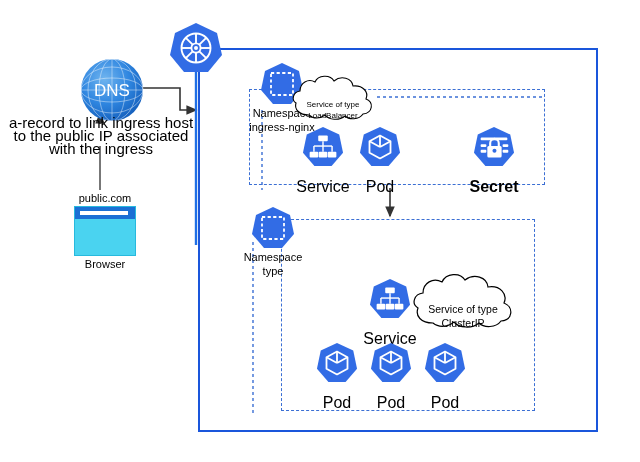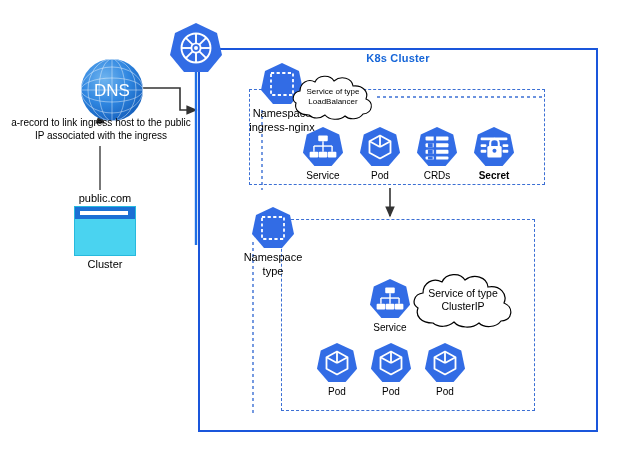--- a/index.html
+++ b/index.html
@@ -62,24 +62,24 @@
     width: 254px;
     height: 192px;
   }
 
   
   .node {
     width: 64px;
     text-align: center;
   }
   .node .lbl {
-    font-size: 10px;
+    font-size: 16px;
     line-height: 13px;
     color: #000;
-    margin-top: 1px;
+    margin-top: 12px;
     white-space: nowrap;
   }
   .hexwrap { width: 64px; height: 42px; position: relative; }
   .hexwrap svg { position: absolute; left: 50%; top: 0; transform: translateX(-50%); }
 
   
   .ns-node { width: 90px; text-align: center; }
   .ns-node .lbl {
     font-size: 11px;
     line-height: 12.5px;
@@ -88,21 +88,21 @@
     white-space: nowrap;
   }
 
   
   #dns-globe { left: 80px; top: 58px; width: 64px; height: 64px; }
   #dns-text {
     left: 8px;
     top: 116px;
     width: 186px;
     text-align: center;
-    font-size: 10px;
+    font-size: 15px;
     line-height: 13px;
     color: #000;
   }
 
   
   #example-domain {
     left: 50px; top: 192px; width: 110px;
     text-align: center; font-size: 11px; color: #000;
   }
   #browser-win {
@@ -121,40 +121,39 @@
     left: 64px; top: 258px; width: 82px;
     text-align: center; font-size: 11px; color: #000;
   }
 
   
   .cloud { position: absolute; }
   .cloud .ctext {
     position: absolute;
     left: 0; top: 0; width: 100%; height: 100%;
     display: flex; flex-direction: column;
-    align-items: center; justify-content: center;
+    align-items: center; justify-content: flex-end;
     font-size: 9px; line-height: 12px; color: #000;
     text-align: center;
     pointer-events: none;
   }
   #cloud-lb { left: 289px; top: 73px; width: 88px; height: 48px; }
   #cloud-lb .ctext { font-size: 8px; line-height: 10.5px; }
   #cloud-cip { left: 408px; top: 270px; width: 110px; height: 60px; }
   #cloud-cip .ctext { font-size: 10.5px; line-height: 13.5px; }
 
   
   #connectors { left: 0; top: 0; width: 640px; height: 462px; pointer-events: none; }
 </style>
 </head>
 <body>
 
 <div id="stage" class="abs">
 
   <div id="cluster-frame" class="abs"></div>
-  <div id="cluster-title" class="abs">K8s Cluster</div>
 
   <div id="ns-ingress-box" class="abs ns-box"></div>
   <div id="ns-prod-box" class="abs ns-box"></div>
 
   <svg id="connectors" class="abs">
     <defs>
       <marker id="arrowblack" markerWidth="7" markerHeight="7" refX="6" refY="3" orient="auto">
         <path d="M0,0 L7,3 L0,6 z" fill="#333333"></path>
       </marker>
       <marker id="arrowblackup" markerWidth="7" markerHeight="7" refX="6" refY="3" orient="auto">
@@ -203,21 +202,21 @@
   </div>
 
   <div id="dns-text" class="abs">a-record to link ingress host to the public IP associated with the ingress</div>
 
   <div id="example-domain" class="abs">public.com</div>
   <div id="browser-win" class="abs">
     <div id="browser-bar">
       <div id="browser-url"></div>
     </div>
   </div>
-  <div id="browser-label" class="abs">Cluster</div>
+  <div id="browser-label" class="abs">Browser</div>
 
   <div class="abs" style="left:170px; top:22px; width:52px; height:52px;">
     <svg width="52" height="52" viewBox="0 0 52 52">
       <polygon points="26,1 47,11 52,33 38,50 14,50 0,33 5,11" fill="#326ce5"></polygon>
       <g fill="none" stroke="#ffffff" stroke-width="1.9">
         <circle cx="26" cy="26" r="14.5"></circle>
         <circle cx="26" cy="26" r="4.6"></circle>
         <line x1="26" y1="11.5" x2="26" y2="21.4"></line>
         <line x1="26" y1="30.6" x2="26" y2="40.5"></line>
         <line x1="11.5" y1="26" x2="21.4" y2="26"></line>
@@ -285,40 +284,20 @@
           <polygon points="22,10 33,16 33,28 22,34 11,28 11,16"></polygon>
           <line x1="22" y1="10" x2="22" y2="22"></line>
           <line x1="22" y1="22" x2="33" y2="16"></line>
           <line x1="22" y1="22" x2="11" y2="16"></line>
         </g>
       </svg>
     </div>
     <div class="lbl">Pod</div>
   </div>
 
-  <div class="abs node" style="left:405px; top:126px;">
-    <div class="hexwrap">
-      <svg width="44" height="42" viewBox="0 0 44 44">
-        <polygon points="22,1 39,9 43,28 31,42 13,42 1,28 5,9" fill="#326ce5"></polygon>
-        <g fill="#ffffff">
-          <rect x="10" y="11" width="24" height="4.2" rx="1"></rect>
-          <rect x="10" y="18" width="24" height="4.2" rx="1"></rect>
-          <rect x="10" y="25" width="24" height="4.2" rx="1"></rect>
-          <rect x="10" y="32" width="24" height="3" rx="1"></rect>
-        </g>
-        <g fill="#326ce5">
-          <rect x="12.5" y="18" width="5" height="4.2"></rect>
-          <rect x="12.5" y="25" width="5" height="4.2"></rect>
-          <rect x="12.5" y="32" width="5" height="3"></rect>
-          <rect x="18.5" y="8" width="2.6" height="28"></rect>
-        </g>
-      </svg>
-    </div>
-    <div class="lbl">CRDs</div>
-  </div>
 
   <div class="abs node" style="left:462px; top:126px;font-weight:bold;">
     <div class="hexwrap">
       <svg width="44" height="42" viewBox="0 0 44 44">
         <polygon points="22,1 39,9 43,28 31,42 13,42 1,28 5,9" fill="#326ce5"></polygon>
         <g fill="#ffffff">
           <rect x="15" y="21" width="15" height="12" rx="1.6"></rect>
           <rect x="8" y="12" width="28" height="3" rx="1"></rect>
           <rect x="8" y="19" width="6" height="3" rx="1"></rect>
           <rect x="31" y="19" width="6" height="3" rx="1"></rect>

